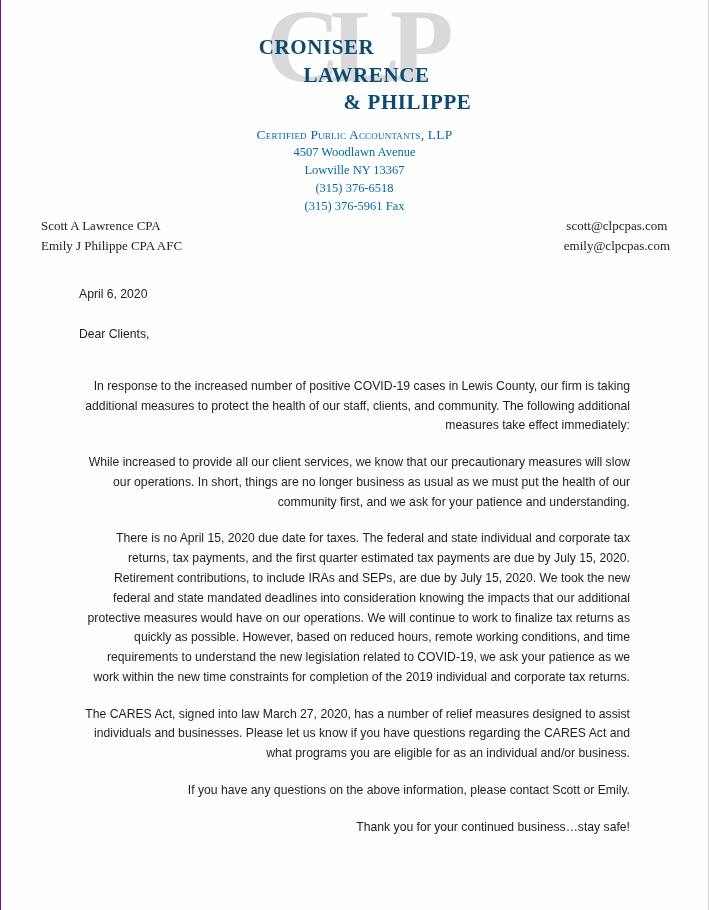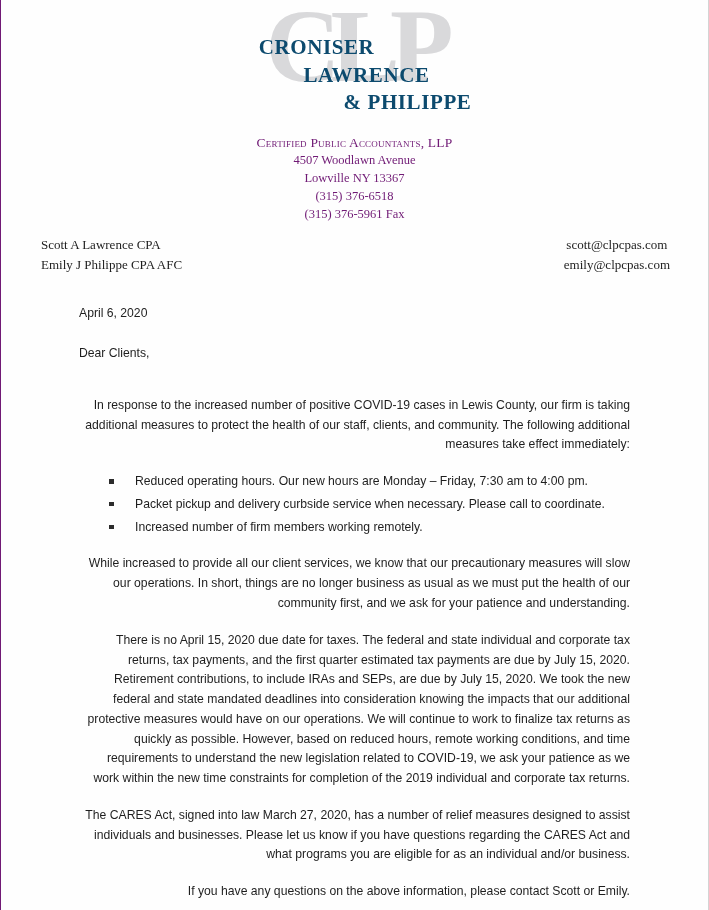--- a/index.html
+++ b/index.html
@@ -57,38 +57,38 @@
     line-height: 1.32;
     color: #0c4a6e;
   }
   .firm-line-1 { text-align: center; padding-right: 76px; }
   .firm-line-2 { text-align: center; padding-left: 24px; }
   .firm-line-3 { text-align: center; padding-left: 106px; }
 
   .firm-meta {
     position: relative;
     z-index: 1;
-    margin-top: 16px;
+    margin-top: 8px;
     font-family: "Liberation Serif", serif;
     font-size: 12.5px;
     line-height: 1.42;
-    color: #701a75;
+    color: #0369a1;
   }
   .smallcaps {
     font-variant: small-caps;
     font-size: 13.5px;
     letter-spacing: 0.2px;
   }
 
   
   .contacts {
     display: flex;
     justify-content: space-between;
     align-items: flex-start;
-    margin-top: 12px;
+    margin-top: 1px;
     padding: 0 38px 0 40px;
     gap: 7px;
   }
   .partners, .emails {
     font-family: "Liberation Serif", serif;
     font-size: 13px;
     line-height: 1.5;
     color: #1d1d1d;
   }
   .emails { text-align: center; }
@@ -159,25 +159,20 @@
       <div>emily@clpcpas.com</div>
     </div>
   </div>
 
   <div class="body-area">
     <div class="date-line">April 6, 2020</div>
     <div class="salutation">Dear Clients,</div>
 
     <p class="para">In response to the increased number of positive COVID-19 cases in Lewis County, our firm is taking additional measures to protect the health of our staff, clients, and community. The following additional measures take effect immediately:</p>
 
-    <ul class="bullets">
-      <li>Reduced operating hours. Our new hours are Monday – Friday, 7:30 am to 4:00 pm.</li>
-      <li>Packet pickup and delivery curbside service when necessary. Please call to coordinate.</li>
-      <li>Increased number of firm members working remotely.</li>
-    </ul>
 
     <p class="para">While increased to provide all our client services, we know that our precautionary measures will slow our operations. In short, things are no longer business as usual as we must put the health of our community first, and we ask for your patience and understanding.</p>
     <p class="para">There is no April 15, 2020 due date for taxes. The federal and state individual and corporate tax returns, tax payments, and the first quarter estimated tax payments are due by July 15, 2020.  Retirement contributions, to include IRAs and SEPs, are due by July 15, 2020. We took the new federal and state mandated deadlines into consideration knowing the impacts that our additional protective measures would have on our operations. We will continue to work to finalize tax returns as quickly as possible. However, based on reduced hours, remote working conditions, and time requirements to understand the new legislation related to COVID-19, we ask your patience as we work within the new time constraints for completion of the 2019 individual and corporate tax returns.</p>
     <p class="para">The CARES Act, signed into law March 27, 2020, has a number of relief measures designed to assist individuals and businesses. Please let us know if you have questions regarding the CARES Act and what programs you are eligible for as an individual and/or business.</p>
     <p class="para">If you have any questions on the above information, please contact Scott or Emily.</p>
     <p class="para">Thank you for your continued business…stay safe!</p>
 
   </div>
 </div>
 

